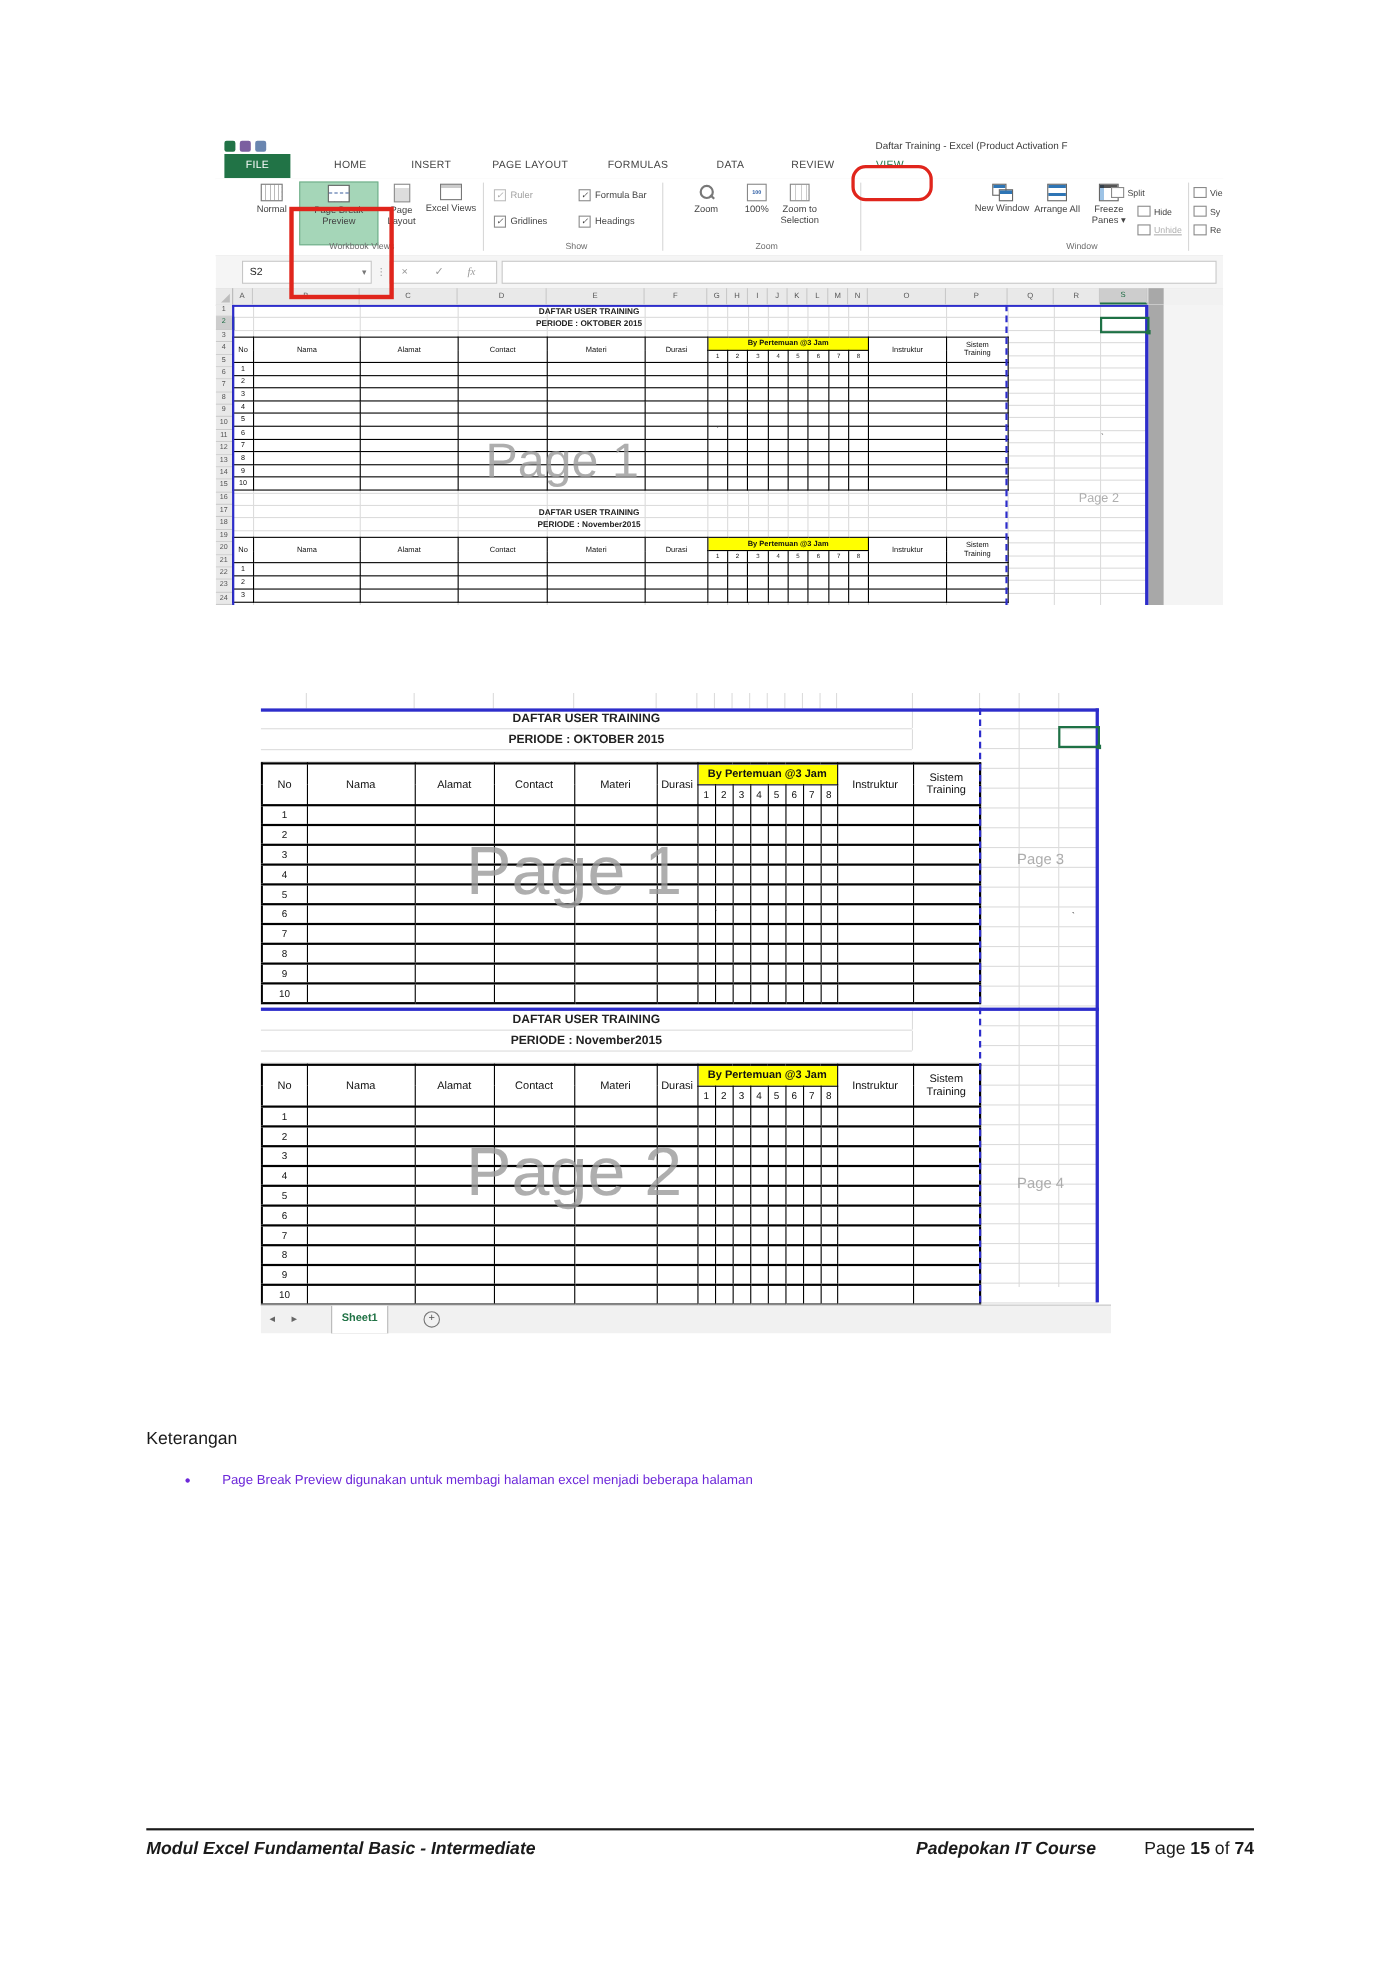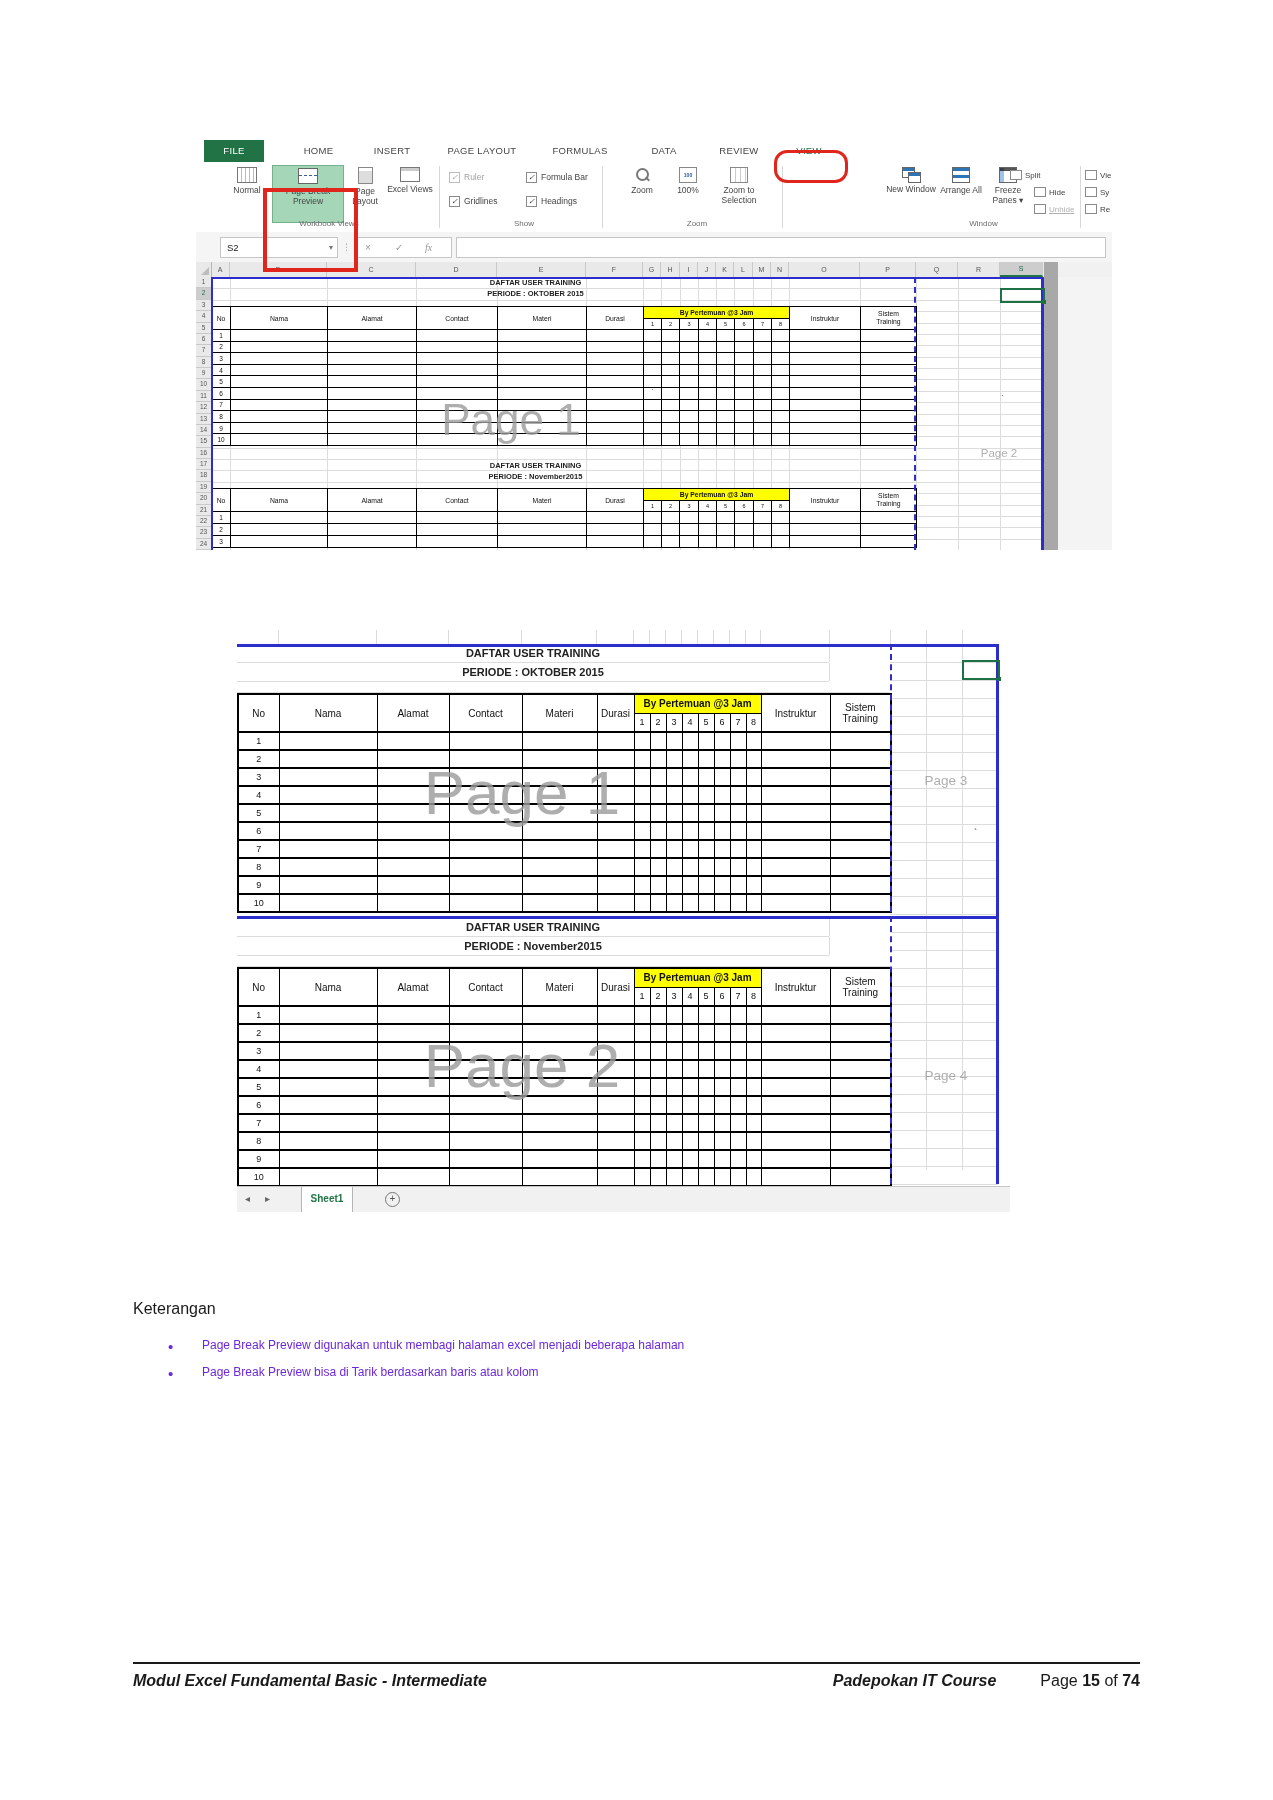--- a/index.html
+++ b/index.html
@@ -114,20 +114,26 @@
   .foot .fl{font-style:italic;font-weight:600;}
   .foot .fr{display:flex;gap:44px;}
   .foot .it{font-style:italic;font-weight:600;}
 </style>
 </head>
 <body>
 
 <div class="pg">
 
   <div id="shot1">
+    <div class="tb">
+      <span class="qi" style="left:8px;background:#217346"></span>
+      <span class="qi" style="left:22px;background:#7b5fa0"></span>
+      <span class="qi" style="left:36px;background:#6a86b0"></span>
+      <div class="ttl">Daftar Training - Excel (Product Activation F</div>
+    </div>
 
     <div id="rtabs">
         <div class="rtab file" style="left: 8px; width: 60px;">FILE</div>
         <div class="rtab" style="left: 95px; width: 55px;">HOME</div>
         <div class="rtab" style="left: 166px; width: 60px;">INSERT</div>
         <div class="rtab" style="left: 240px; width: 92px;">PAGE LAYOUT</div>
         <div class="rtab" style="left: 346px; width: 76px;">FORMULAS</div>
         <div class="rtab" style="left: 440px; width: 56px;">DATA</div>
         <div class="rtab" style="left: 512px; width: 62px;">REVIEW</div>
         <div class="rtab view" style="left: 590px; width: 46px;">VIEW</div>
@@ -172,21 +178,21 @@
       <div class="sep" style="left:406px"></div>
 
       <div class="rbtn" style="left:424px;width:44px">
         <div class="ic mag"></div>
         <div class="lb">Zoom</div>
       </div>
       <div class="rbtn" style="left:472px;width:40px">
         <div class="ic ic100">100</div>
         <div class="lb">100%</div>
       </div>
-      <div class="rbtn" style="left:512px;width:62px">
+      <div class="rbtn" style="left:500px;width:62px">
         <div class="ic iczts"></div>
         <div class="lb">Zoom to Selection</div>
       </div>
       <div class="sep" style="left:586px"></div>
 
       <div class="rbtn" style="left:690px;width:50px">
         <div class="ic icw1"></div>
         <div class="lb">New Window</div>
       </div>
       <div class="rbtn" style="left:742px;width:46px">
@@ -1226,21 +1232,20 @@
         <span class="nav" style="left: 8px;">◂</span>
         <span class="nav" style="left: 28px;">▸</span>
         <div class="stab">Sheet1</div>
         <div class="addsheet">+</div>
       </div>
     </div>
 
   <div class="ket">Keterangan</div>
   <ul id="bullets">
       <li>Page Break Preview digunakan untuk membagi halaman excel menjadi beberapa halaman</li>
-      <li>Page Break Preview bisa di Tarik berdasarkan baris atau kolom</li>
     </ul>
 
   <div class="frule"></div>
   <div class="foot">
     <div class="fl">Modul Excel Fundamental Basic - Intermediate</div>
     <div class="fr">
       <span class="it">Padepokan IT Course</span>
       <span><span>Page</span>
         <b>15</b> <span>of</span> <b>74</b></span>
     </div>

